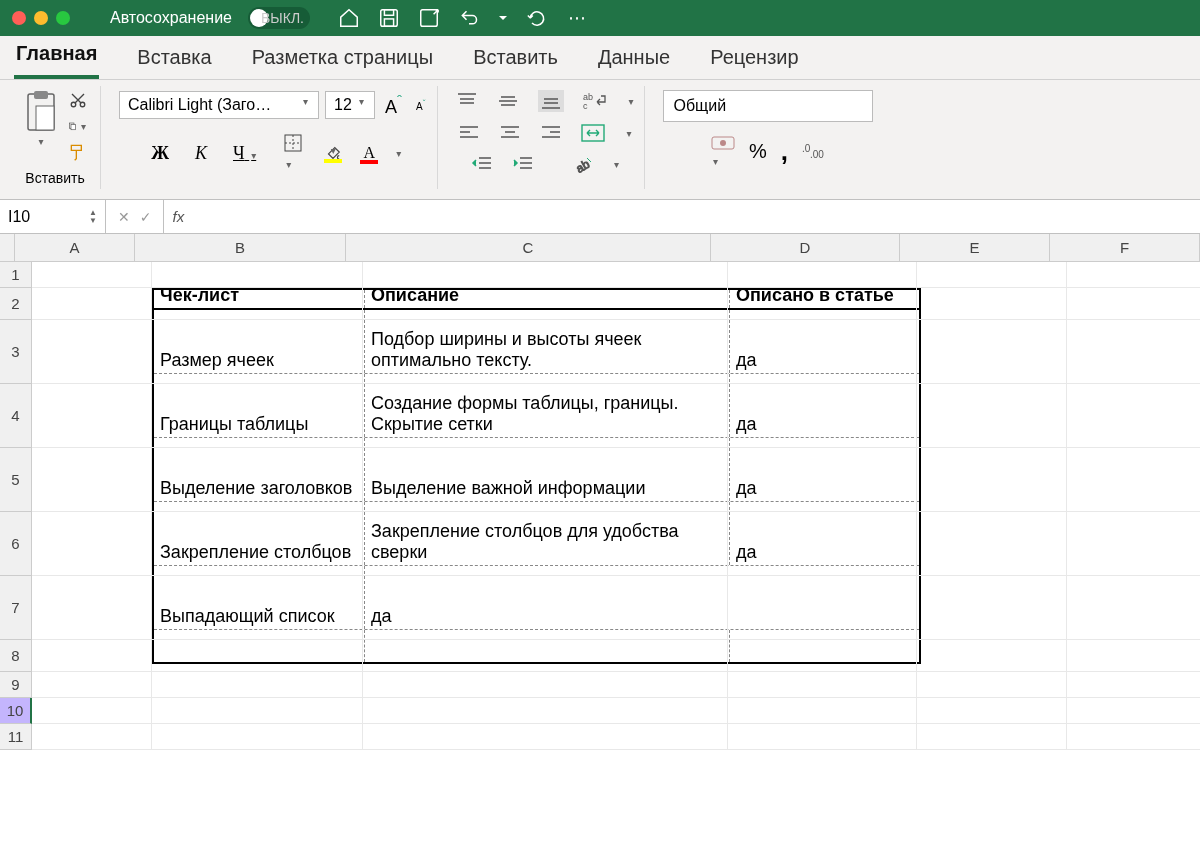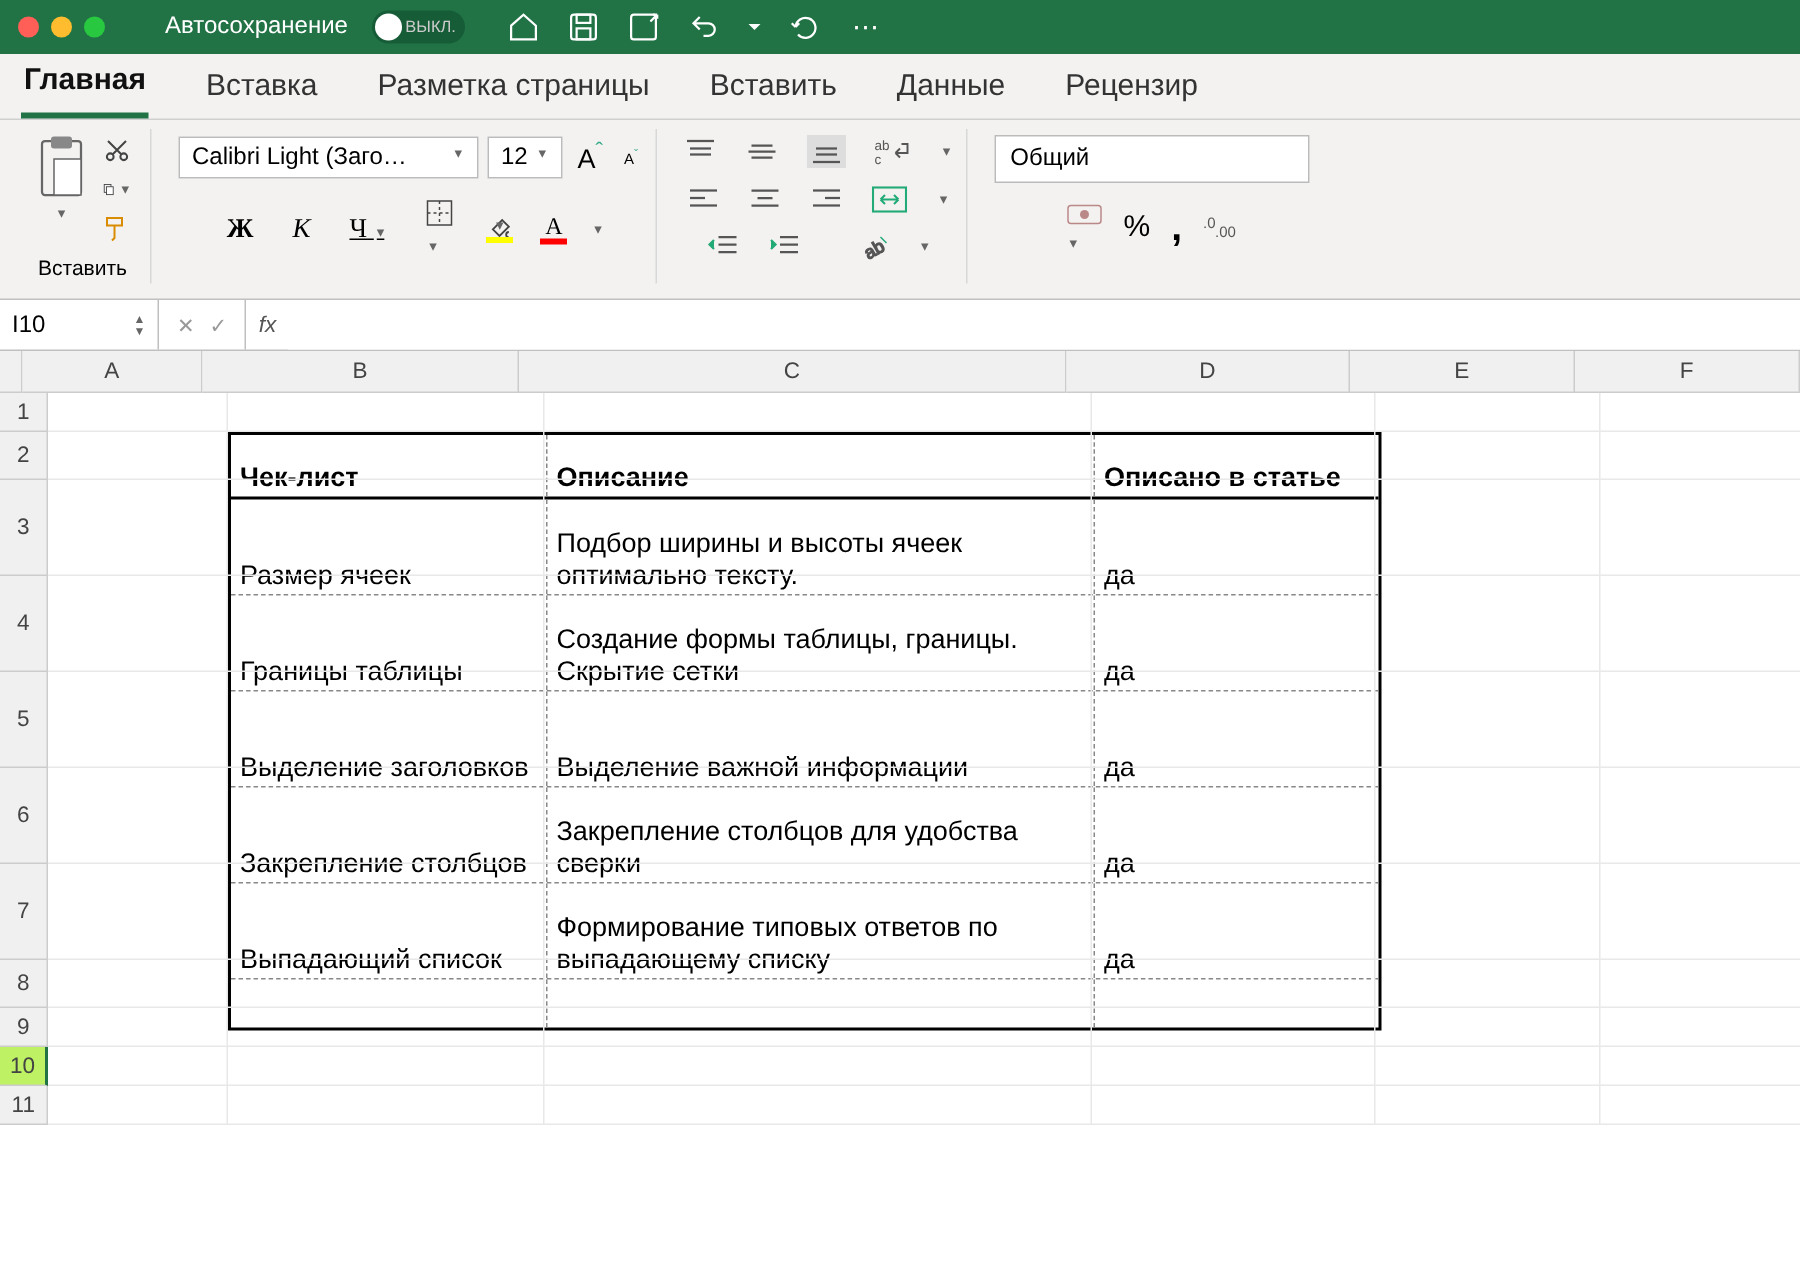--- a/index.html
+++ b/index.html
@@ -8,21 +8,21 @@
 
 .titlebar { background: #217346; height: 36px; display: flex; align-items: center; padding: 0 12px; gap: 8px; }
 .traffic-lights { display: flex; gap: 8px; }
 .traffic-light { width: 14px; height: 14px; border-radius: 50%; }
 .tl-red { background: #ff5f57; }
 .tl-yellow { background: #febc2e; }
 .tl-green { background: #28c840; }
 .autosave-label { color: #fff; font-size: 16px; margin-left: 32px; }
 .toggle { width: 62px; height: 22px; background: #165c37; border-radius: 11px; display: flex; align-items: center; padding: 2px; margin-left: 8px; position: relative; }
 .toggle-knob { width: 18px; height: 18px; background: #fff; border-radius: 50%; }
-.toggle-text { color: #ccc; font-size: 11px; position: absolute; right: 6px; }
+.toggle-text { color: #ccc; font-size: 14px; position: absolute; right: 6px; }
 .qat { display: flex; gap: 18px; margin-left: 20px; align-items: center; }
 .qat-icon { width: 22px; height: 22px; display: flex; align-items: center; justify-content: center; color: #fff; }
 
 
 .tabs { display: flex; background: #f3f2f1; padding: 0 14px; border-bottom: 1px solid #d0d0d0; height: 44px; align-items: flex-end; gap: 36px; }
 .tab { font-size: 20px; padding: 8px 2px 10px; cursor: pointer; color: #333; }
 .tab.active { font-weight: 600; border-bottom: 4px solid #217346; color: #111; }
 
 
 .ribbon { background: #f3f2f1; display: flex; padding: 6px 10px 10px; gap: 10px; border-bottom: 1px solid #c0c0c0; height: 120px; }
@@ -60,21 +60,21 @@
 .name-box { width: 106px; border-right: 1px solid #c0c0c0; display: flex; align-items: center; padding: 0 8px; font-size: 16px; justify-content: space-between; }
 .name-spin { display: flex; flex-direction: column; font-size: 8px; line-height: 8px; color: #666; }
 .fb-btns { display: flex; align-items: center; gap: 10px; padding: 0 12px; border-right: 1px solid #c0c0c0; color: #999; }
 .fx-label { font-style: italic; font-size: 15px; color: #555; padding: 0 8px; display: flex; align-items: center; }
 .fb-input { flex: 1; border: none; padding: 0 8px; font-size: 15px; }
 .row-headers { display: flex; flex-direction: column; }
 .corner { width: 32px; height: 28px; background: #f0f0f0; border-right: 1px solid #ccc; border-bottom: 1px solid #ccc; }
 .col-headers { display: flex; }
 .col-h { background: #f0f0f0; border-right: 1px solid #ccc; border-bottom: 1px solid #ccc; text-align: center; font-size: 15px; color: #444; height: 28px; line-height: 28px; }
 .row-h { width: 32px; background: #f0f0f0; border-right: 1px solid #ccc; border-bottom: 1px solid #ccc; text-align: center; font-size: 15px; color: #444; display: flex; align-items: center; justify-content: center; }
-.row-h.sel { background: #bef264; border-right: 2px solid #217346; }
+.row-h.sel { background: #c4b5fd; border-right: 2px solid #217346; }
 
 .grid-body { position: relative; }
 .cell { border-right: 1px solid #e8e8e8; border-bottom: 1px solid #e8e8e8; position: absolute; font-size: 17px; padding: 2px 4px; display: flex; align-items: flex-end; overflow: hidden; }
 
 
 .tbl { position: absolute; border: 2px solid #000; }
 .tbl-row { display: flex; border-bottom: 1px dashed #888; }
 .tbl-row:last-child { border-bottom: none; }
 .tbl-row.header { border-bottom: 2px solid #000; }
 .tbl-cell { border-right: 1px dashed #888; padding: 2px 6px; font-size: 18px; display: flex; align-items: flex-end; }
@@ -372,21 +372,21 @@
         <div class="row-h" style="height: 64px;">6</div>
         <div class="row-h" style="height: 64px;">7</div>
         <div class="row-h" style="height: 32px;">8</div>
         <div class="row-h" style="height: 26px;">9</div>
         <div class="row-h sel" style="height: 26px;">10</div>
         <div class="row-h" style="height: 26px;">11</div>
       </div>
     <div class="grid-body" id="gridbody" style="flex: 1 1 0%; position: relative; height: 488px;">
 
       <div class="tbl" id="datatable" style="left: 120px; top: 26px;">
-          <div class="tbl-row header" style="height: 43px;">
+          <div class="tbl-row header" style="height: 20px;">
             <div class="tbl-cell hdr w-b">Чек-лист</div>
             <div class="tbl-cell hdr w-c">Описание</div>
             <div class="tbl-cell hdr w-d">Описано в статье</div>
           </div>
           <div class="tbl-row" style="height: 64px;">
             <div class="tbl-cell w-b">Размер ячеек</div>
             <div class="tbl-cell w-c">Подбор ширины и высоты ячеек оптимально тексту.</div>
             <div class="tbl-cell w-d">да</div>
           </div>
           <div class="tbl-row" style="height: 64px;">
@@ -399,21 +399,20 @@
             <div class="tbl-cell w-c">Выделение важной информации</div>
             <div class="tbl-cell w-d">да</div>
           </div>
           <div class="tbl-row" style="height: 64px;">
             <div class="tbl-cell w-b">Закрепление столбцов</div>
             <div class="tbl-cell w-c">Закрепление столбцов для удобства сверки</div>
             <div class="tbl-cell w-d">да</div>
           </div>
           <div class="tbl-row" style="height: 64px;">
             <div class="tbl-cell w-b">Выпадающий список</div>
-            <div class="tbl-cell w-c">Формирование типовых ответов по выпадающему списку</div>
             <div class="tbl-cell w-d">да</div>
           </div>
           <div class="tbl-row" style="height: 32px;">
             <div class="tbl-cell w-b"></div>
             <div class="tbl-cell w-c"></div>
             <div class="tbl-cell w-d"></div>
           </div>
         </div>
     <div class="cell" style="left: 0px; top: 0px; width: 120px; height: 26px;"></div>
         <div class="cell" style="left: 120px; top: 0px; width: 211px; height: 26px;"></div>

